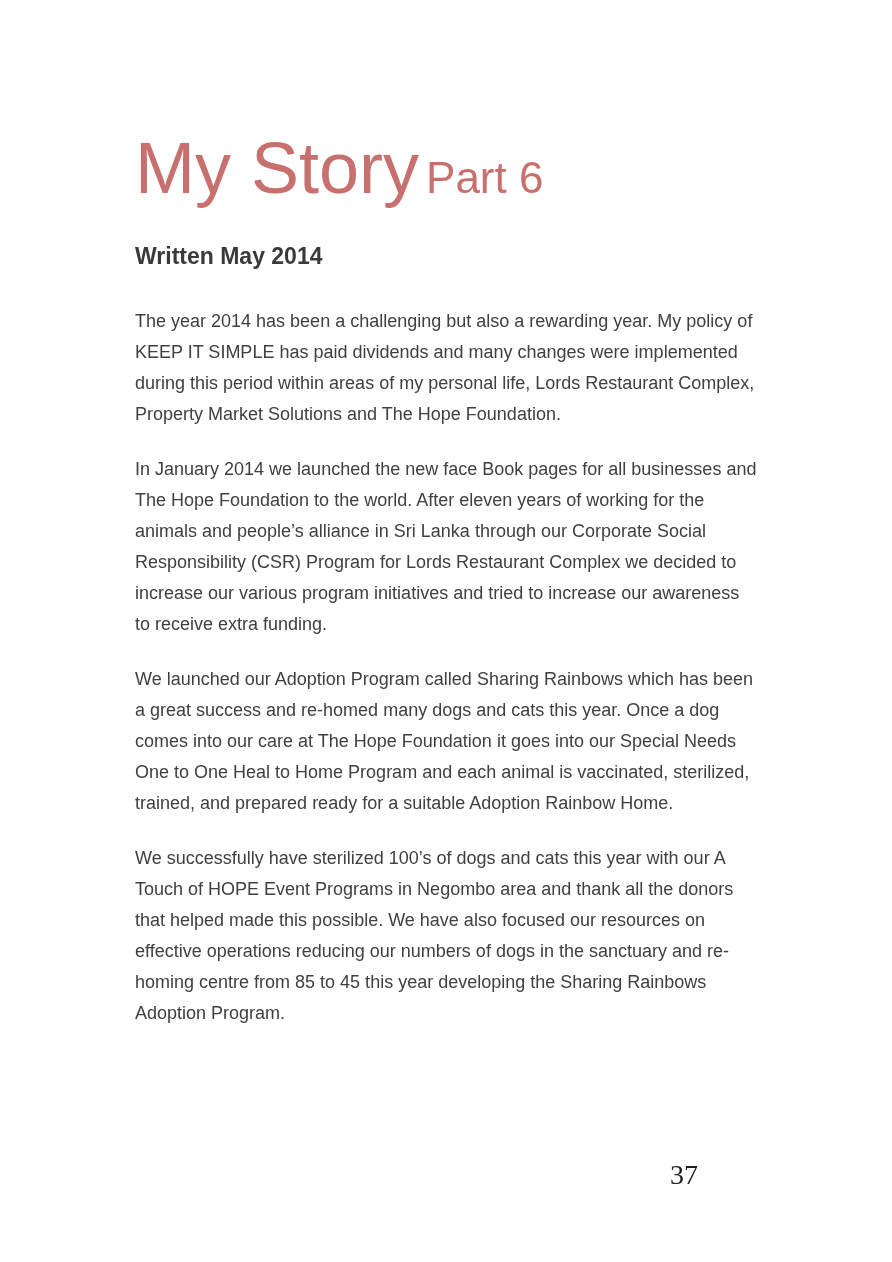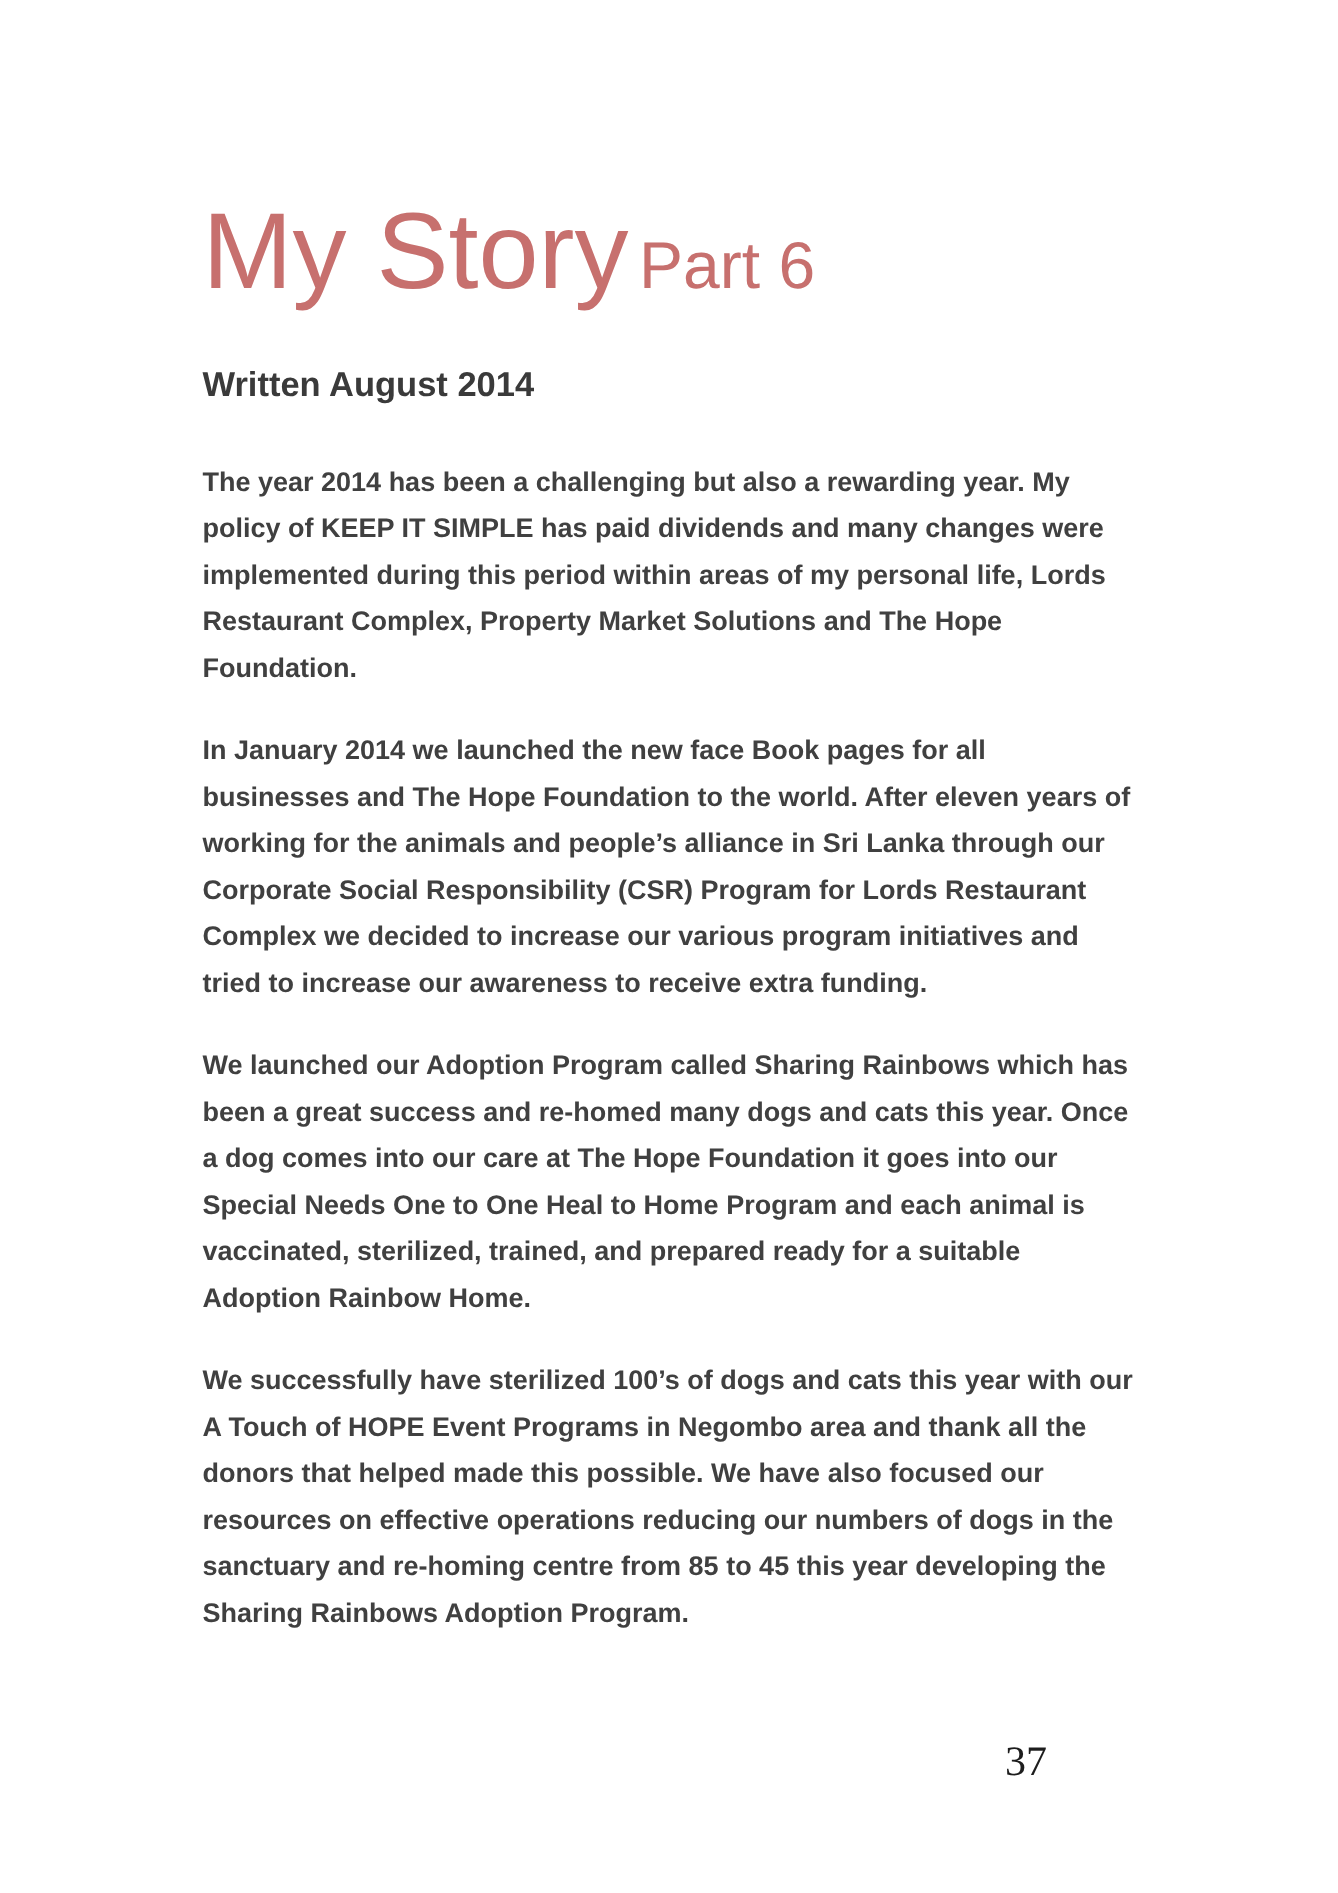--- a/index.html
+++ b/index.html
@@ -38,21 +38,21 @@
     margin: 27px 0 0 0;
     font-size: 23px;
     line-height: 30px;
     font-weight: 700;
     color: #3a3a3a;
   }
   .body-para {
     margin: 24px 0 0 0;
     font-size: 18px;
     line-height: 31px;
-    font-weight: 700;
+    font-weight: 400;
     color: #404040;
     text-align: left;
   }
   .body-para.first {
     margin-top: 35px;
   }
   .page-number {
     position: absolute;
     top: 1163px;
     right: 138px;
@@ -62,21 +62,21 @@
     color: #1d1d1d;
   }
 </style>
 </head>
 <body>
 
 <div class="page">
   <div class="content">
     <h1 class="title"><span class="title-main">My Story</span><span class="title-part">Part 6</span></h1>
 
-    <h2 class="subtitle">Written August 2014</h2>
+    <h2 class="subtitle">Written May 2014</h2>
 
     <p class="body-para first">The year 2014 has been a challenging but also a rewarding year. My policy of KEEP IT SIMPLE has paid dividends and many changes were implemented during this period within areas of my personal life, Lords Restaurant Complex, Property Market Solutions and The Hope Foundation.</p>
 
     <p class="body-para">In January 2014 we launched the new face Book pages for all businesses and The Hope Foundation to the world. After eleven years of working for the animals and people’s alliance in Sri Lanka through our Corporate Social Responsibility (CSR) Program for Lords Restaurant Complex we decided to increase our various program initiatives and tried to increase our awareness to receive extra funding.</p>
 
     <p class="body-para">We launched our Adoption Program called Sharing Rainbows which has been a great success and re-homed many dogs and cats this year. Once a dog comes into our care at The Hope Foundation it goes into our Special Needs One to One Heal to Home Program and each animal is vaccinated, sterilized, trained, and prepared ready for a suitable Adoption Rainbow Home.</p>
 
     <p class="body-para">We successfully have sterilized 100’s of dogs and cats this year with our A Touch of HOPE Event Programs in Negombo area and thank all the donors that helped made this possible. We have also focused our resources on effective operations reducing our numbers of dogs in the sanctuary and re-homing centre from 85 to 45 this year developing the Sharing Rainbows Adoption Program.</p>
   </div>
 

